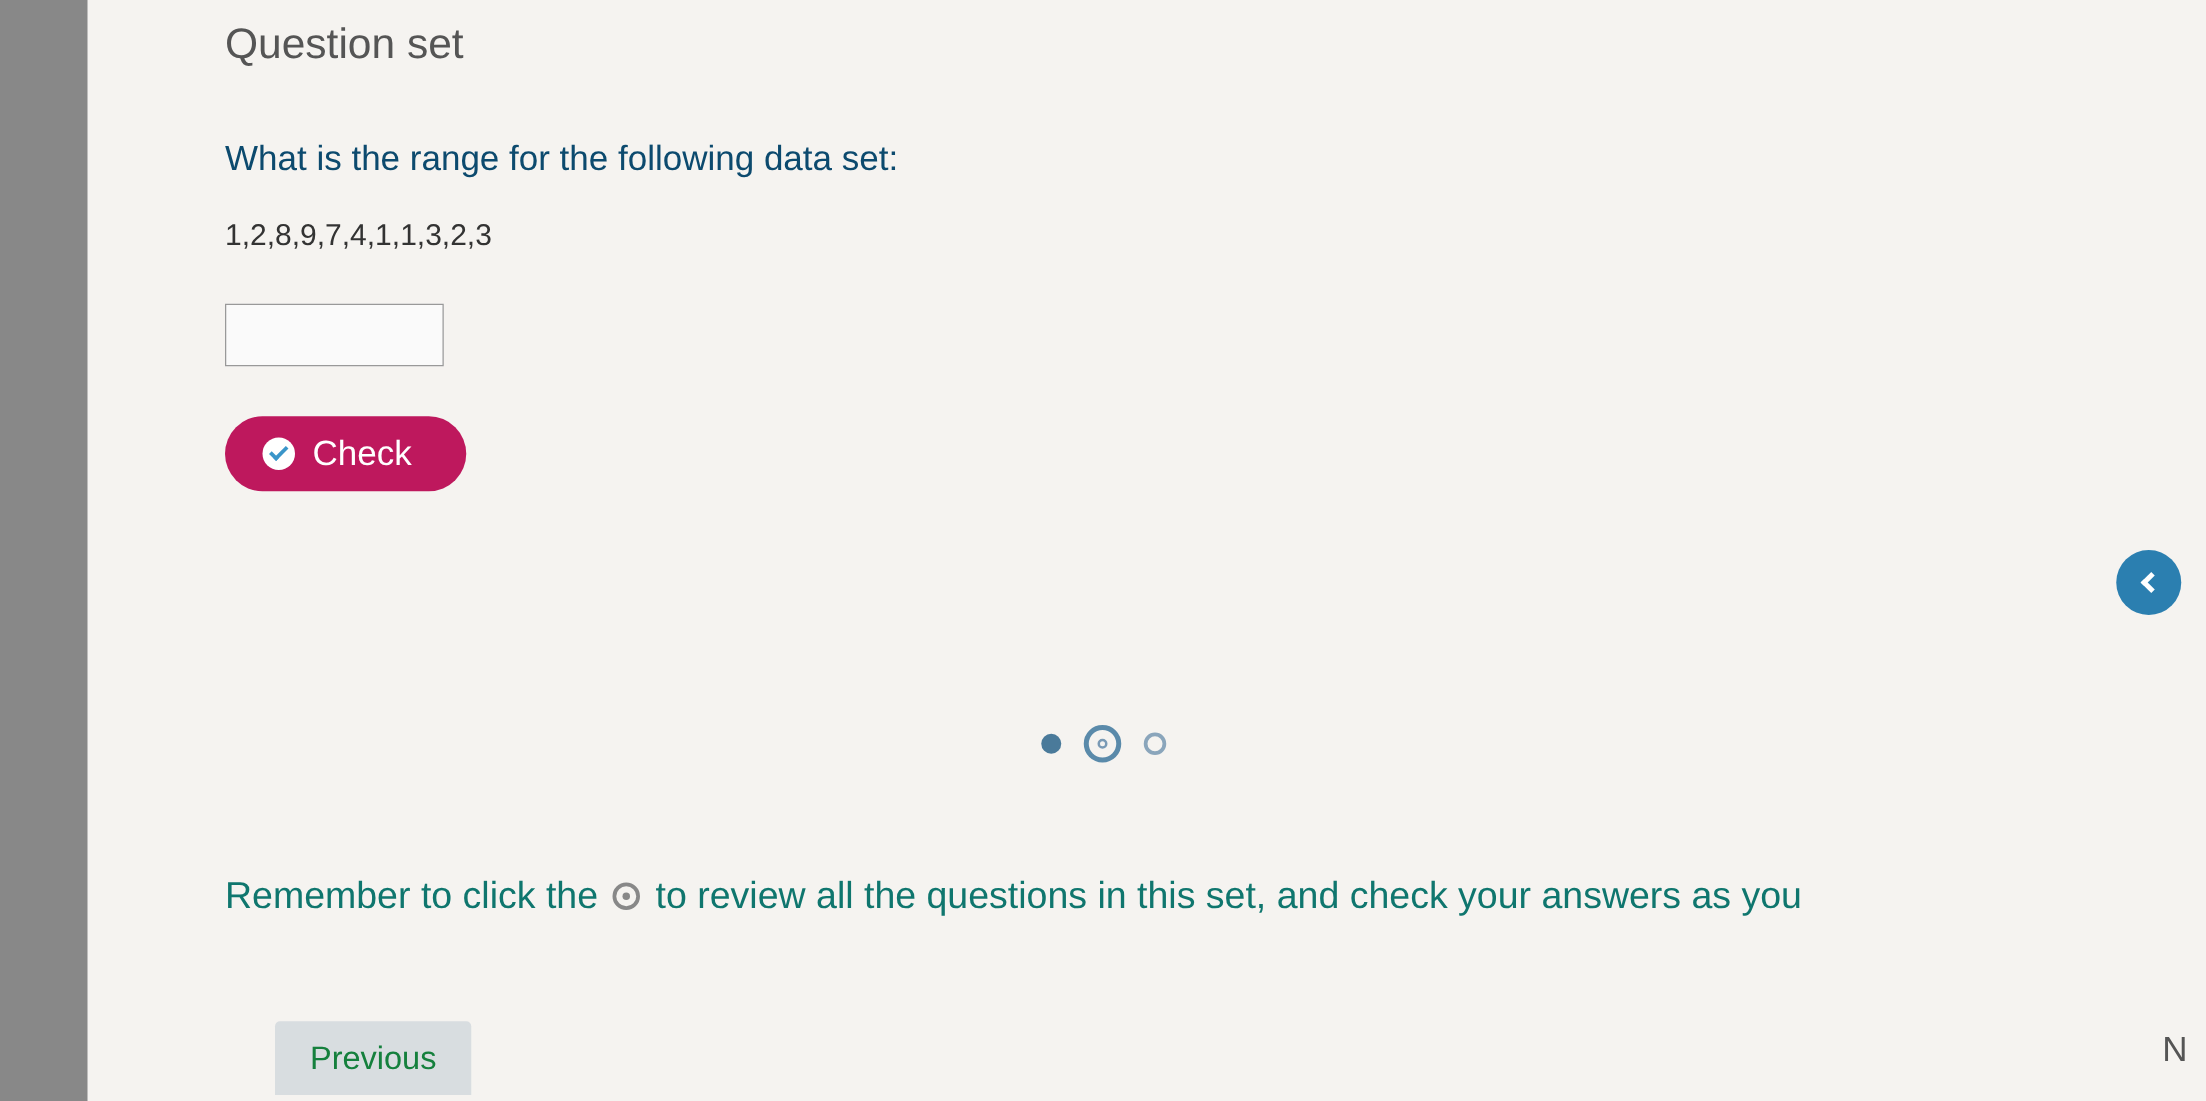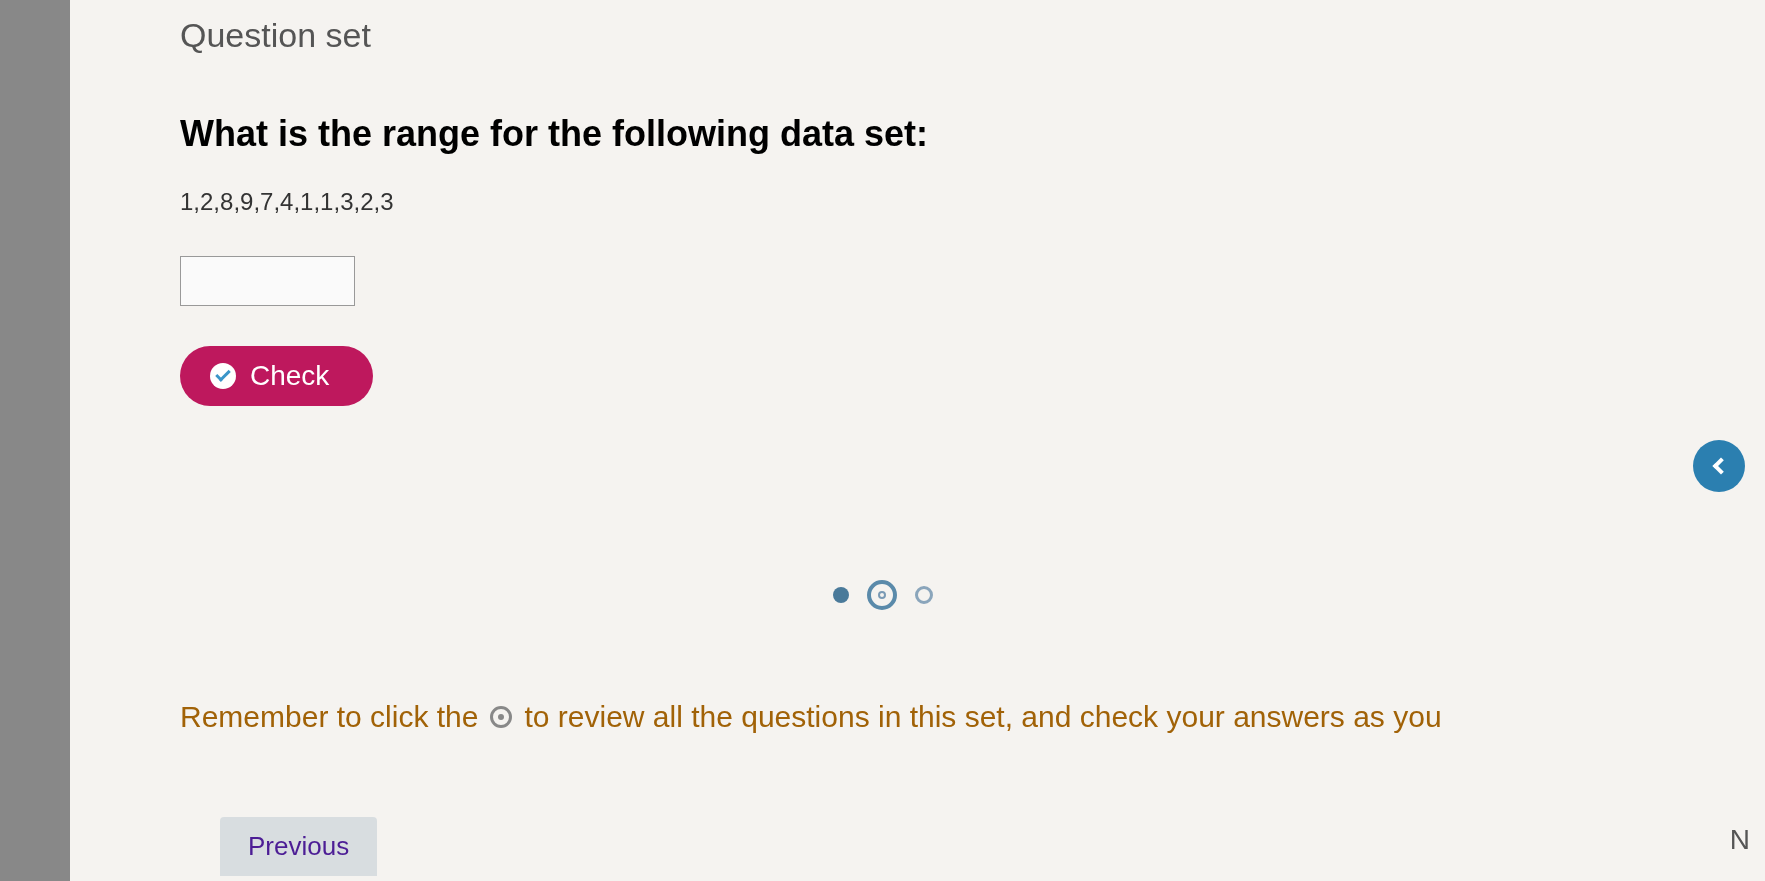--- a/index.html
+++ b/index.html
@@ -29,23 +29,23 @@
       background: #888;
     }
     .heading {
       font-size: 34px;
       color: #555;
       font-weight: 500;
       padding-top: 16px;
       padding-bottom: 50px;
     }
     .question-text {
-      font-size: 36px;
-      color: #000000;
-      font-weight: 700;
+      font-size: 28px;
+      color: #0c4a6e;
+      font-weight: 400;
       line-height: 1.6;
       margin-bottom: 25px;
     }
     .data-set {
       font-size: 24px;
       color: #333;
       font-weight: 500;
       margin-bottom: 40px;
     }
     .answer-input {
@@ -147,21 +147,21 @@
     .dot-empty {
       width: 18px;
       height: 18px;
       border: 3px solid #8aa5bb;
     }
     .reminder-text {
       position: absolute;
       top: 700px;
       left: 180px;
       font-size: 30px;
-      color: #a16207;
+      color: #0f766e;
       display: flex;
       align-items: center;
       gap: 8px;
       white-space: nowrap;
     }
     .reminder-icon {
       display: inline-flex;
       width: 22px;
       height: 22px;
       border: 3px solid #888;
@@ -179,21 +179,21 @@
     .nav-bottom {
       position: absolute;
       bottom: 5px;
       left: 220px;
     }
     .previous-btn {
       background: #d8dde0;
       border: none;
       padding: 14px 28px;
       font-size: 26px;
-      color: #4c1d95;
+      color: #15803d;
       border-radius: 4px 4px 0 0;
       cursor: pointer;
     }
     .next-label {
       position: absolute;
       bottom: 25px;
       right: 15px;
       font-size: 28px;
       color: #555;
     }

